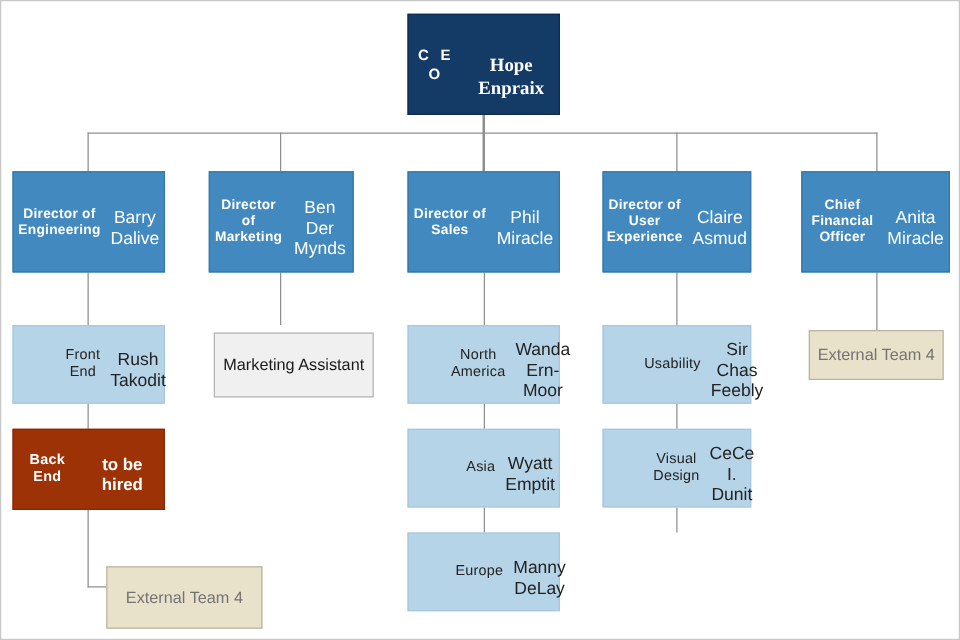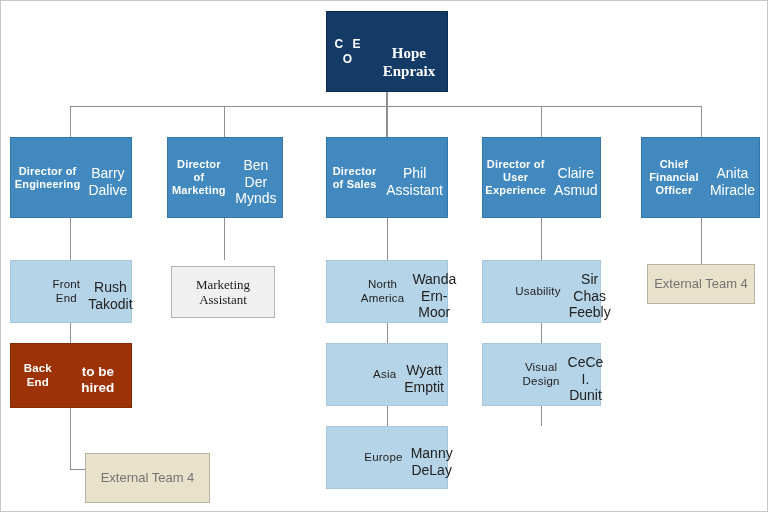--- a/index.html
+++ b/index.html
@@ -134,21 +134,21 @@
     <div class="name">Barry Dalive</div>
   </div>
 
   <div class="node v-director" style="left:166px;top:136px;width:116px;height:81px;">
     <div class="title">Director of Marketing</div>
     <div class="name">Ben Der Mynds</div>
   </div>
 
   <div class="node v-director" style="left:325px;top:136px;width:122px;height:81px;">
     <div class="title">Director of Sales</div>
-    <div class="name">Phil Assistant</div>
+    <div class="name">Phil Miracle</div>
   </div>
 
   <div class="node v-director" style="left:481px;top:136px;width:119px;height:81px;">
     <div class="title">Director of User Experience</div>
     <div class="name">Claire Asmud</div>
   </div>
 
   <div class="node v-director" style="left:640px;top:136px;width:119px;height:81px;">
     <div class="title">Chief Financial Officer</div>
     <div class="name">Anita Miracle</div>
@@ -157,21 +157,21 @@
   <div class="node v-light" style="left:9px;top:259px;width:122px;height:63px;">
     <div class="title">Front End</div>
     <div class="name">Rush Takodit</div>
   </div>
 
   <div class="node v-red" style="left:9px;top:342px;width:122px;height:65px;">
     <div class="title">Back End</div>
     <div class="name">to be hired</div>
   </div>
 
-  <div class="node v-gray" style="left:170px;top:265px;width:104px;height:52px;font-family:Liberation Serif, serif;">
+  <div class="node v-gray" style="left:170px;top:265px;width:128px;height:52px;">
     <div class="name">Marketing Assistant</div>
   </div>
 
   <div class="node v-light" style="left:325px;top:259px;width:122px;height:63px;">
     <div class="title">North America</div>
     <div class="name">Wanda Ern-Moor</div>
   </div>
 
   <div class="node v-light" style="left:325px;top:342px;width:122px;height:63px;">
     <div class="title">Asia</div>

